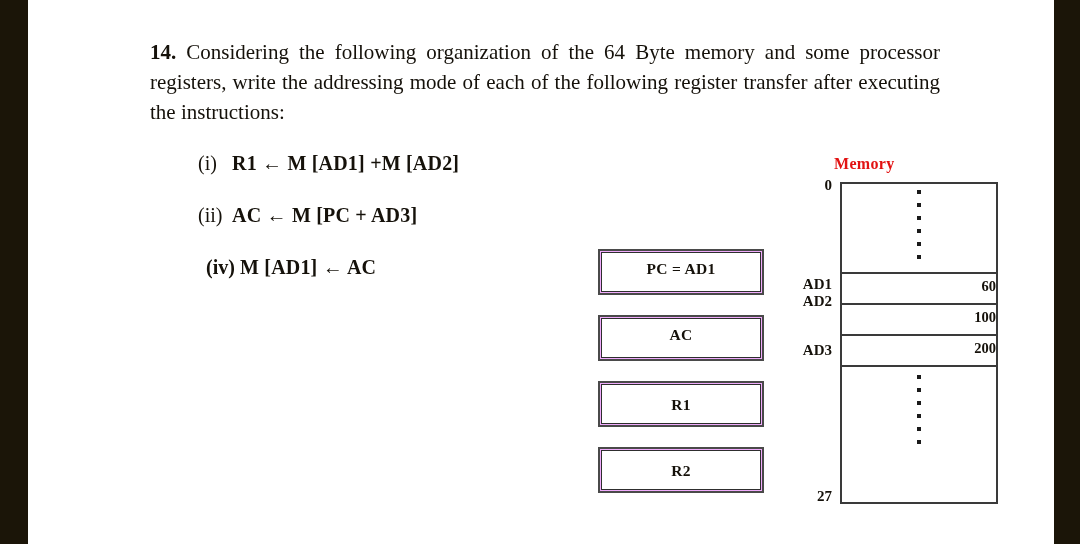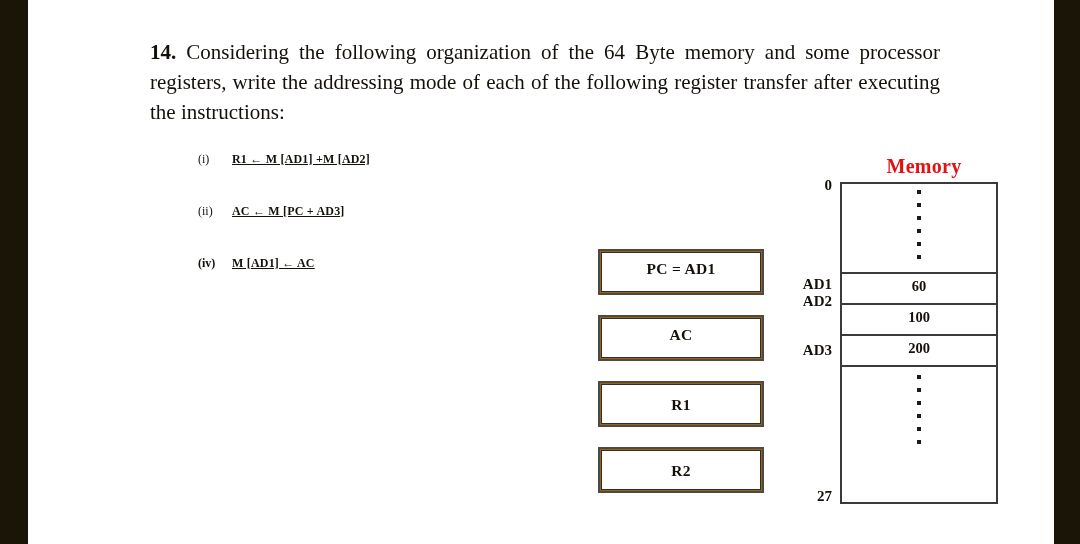--- a/index.html
+++ b/index.html
@@ -55,49 +55,48 @@
   }
 
   
   .instr-list {
     position: absolute;
     left: 170px;
     top: 152px;
     width: 330px;
   }
   .instr {
-    font-size: 12px;
+    font-size: 20px;
     height: 52px;
     white-space: nowrap;
-    text-decoration: underline;
   }
   .instr .marker {
     display: inline-block;
     min-width: 34px;
     font-weight: normal;
   }
-  .instr .marker.bold { font-weight: bold; }
+  .instr .marker.bold { font-weight: bold; margin-left: 8px; }
   .instr .expr {
     font-weight: bold;
     letter-spacing: 0.2px;
   }
 
   
   .registers {
     position: absolute;
     left: 569px;
     top: 248px;
   }
   .reg-box {
     width: 168px;
     height: 48px;
     border: 1.5px solid #ffffff;
     outline: 2.5px solid #4a4a4a;
     outline-offset: -3px;
-    background: #a16207;
+    background: #f0abfc;
     box-sizing: border-box;
     position: relative;
     margin-bottom: 18px;
     box-shadow: inset 0 0 0 1px #ffffff;
   }
   .reg-box .reg-inner {
     position: absolute;
     left: 3px;
     right: 3px;
     top: 3px;
@@ -125,22 +124,21 @@
     left: 760px;
     top: 155px;
     width: 240px;
     height: 360px;
   }
   .memory-title {
     position: absolute;
     left: 46px;
     top: 0;
     width: 180px;
-    text-align: center;
-    font-size: 20px;
+    font-size: 16px;
     font-weight: bold;
     color: #e21212;
     letter-spacing: 0.3px;
   }
   .memory-box {
     position: absolute;
     left: 52px;
     top: 27px;
     width: 158px;
     height: 322px;
@@ -153,21 +151,21 @@
     box-sizing: border-box;
     background: #ffffff;
   }
   .mem-section.top    { height: 90px;  border-bottom: 2.5px solid #3a3a3a; }
   .mem-section.cell   { height: 31px;  border-bottom: 2.5px solid #3a3a3a; }
   .mem-section.bottom { height: 130px; }
   .mem-value {
     position: absolute;
     left: 0; right: 0;
     top: 4px;
-    text-align: center;
+    text-align: right;
     font-size: 14.5px;
     font-weight: bold;
   }
   .dots {
     position: absolute;
     left: 0;
     right: 0;
     top: 6px;
     display: flex;
     flex-direction: column;

